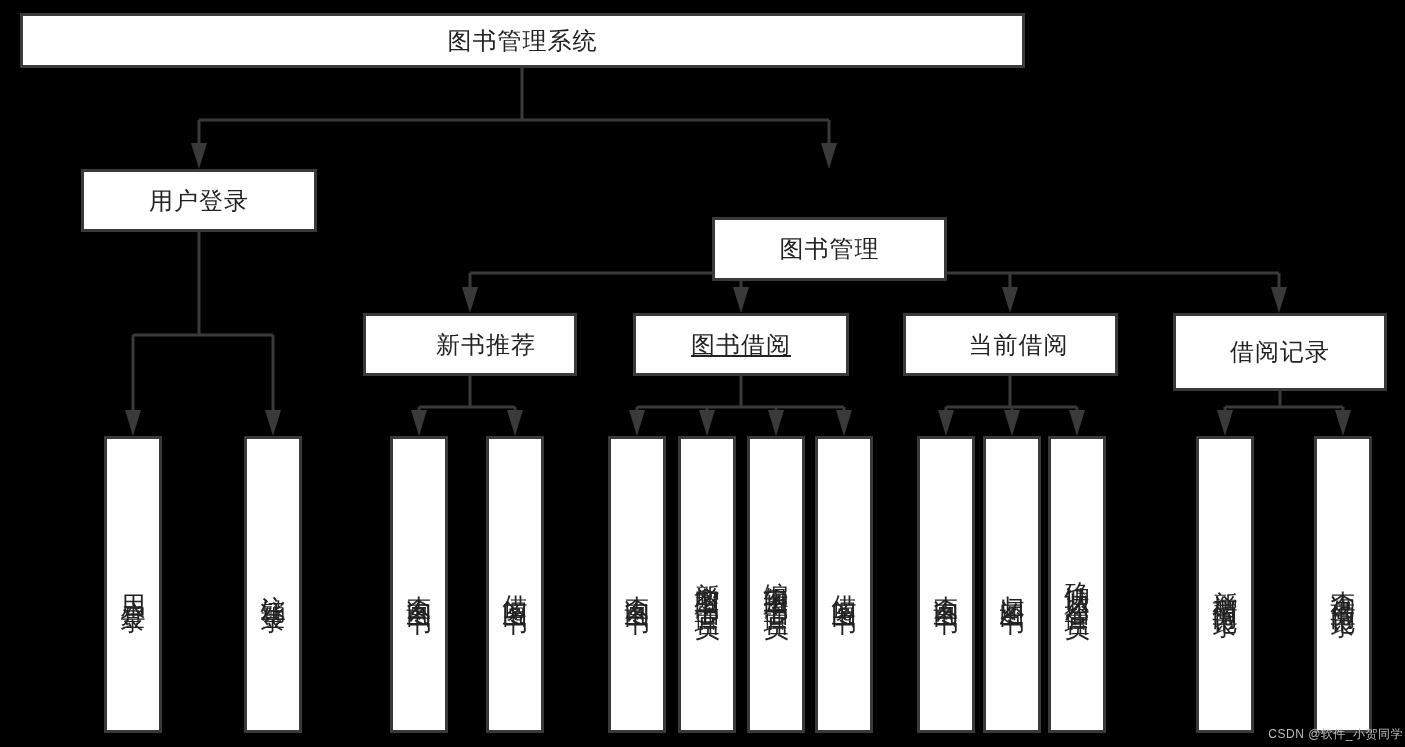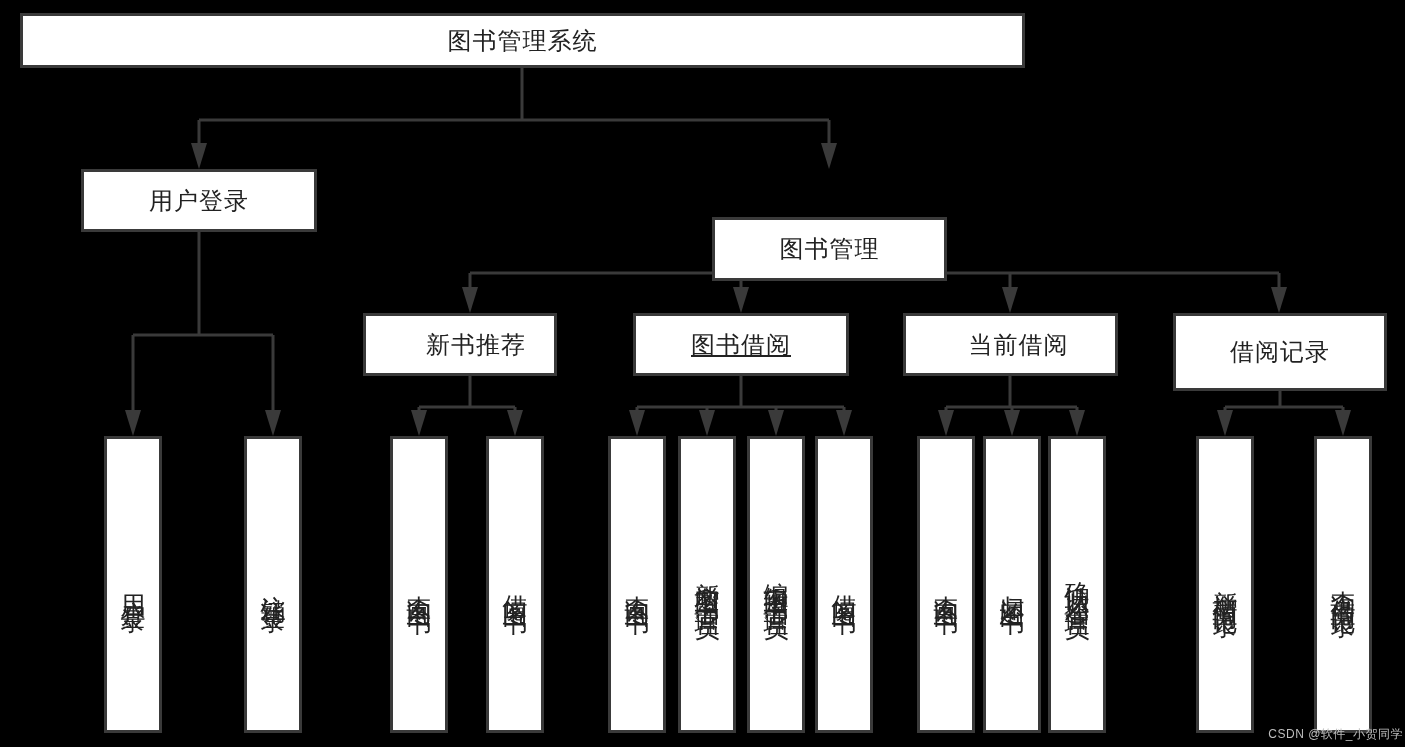--- a/index.html
+++ b/index.html
@@ -109,21 +109,21 @@
       <polygon points="1225,436 1217,410 1233,410"></polygon>
       <polygon points="1343,436 1335,410 1351,410"></polygon>
     </g>
   </svg>
 
   <div class="node hnode" style="left:20px;top:13px;width:1005px;height:55px;">图书管理系统</div>
 
   <div class="node hnode" style="left:81px;top:169px;width:236px;height:63px;">用户登录</div>
   <div class="node hnode" style="left:712px;top:169px;width:235px;height:64px;margin-top:48px;">图书管理</div>
 
-  <div class="node hnode" style="left:363px;top:313px;width:194px;height:63px;padding-left:32px;">新书推荐</div>
+  <div class="node hnode" style="left:363px;top:313px;width:214px;height:63px;padding-left:32px;">新书推荐</div>
   <div class="node hnode" style="left:633px;top:313px;width:216px;height:63px;text-decoration:underline;">图书借阅</div>
   <div class="node hnode" style="left:903px;top:313px;width:215px;height:63px;padding-left:16px;">当前借阅</div>
   <div class="node hnode" style="left:1173px;top:313px;width:214px;height:78px;">借阅记录</div>
 
   <div class="node vnode" style="left:104px;top:436px;width:58px;height:297px;">用户登录</div>
   <div class="node vnode" style="left:244px;top:436px;width:58px;height:297px;">注销登录</div>
 
   <div class="node vnode" style="left:390px;top:436px;width:58px;height:297px;">查询图书</div>
   <div class="node vnode" style="left:486px;top:436px;width:58px;height:297px;">借阅图书</div>
 

